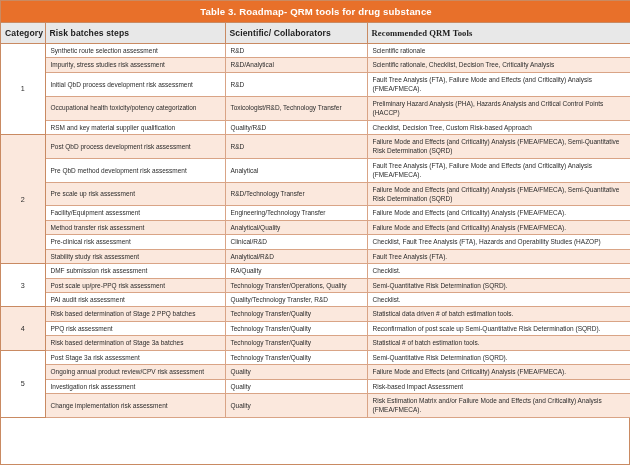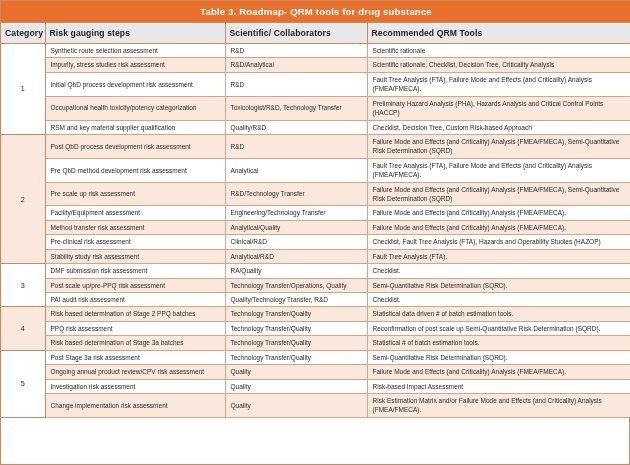--- a/index.html
+++ b/index.html
@@ -46,21 +46,21 @@
     font-weight: bold;
     text-align: left;
     padding: 3px 4px;
     border-right: 1px solid #c98a62;
     border-bottom: 1px solid #c98a62;
     border-top: 1px solid #c98a62;
     height: 14px;
     vertical-align: middle;
     letter-spacing: 0.1px;
   }
-  tr.head-row th:last-child { border-right: none; }
+  tr.head-row th:last-child { border-right: none; font-family: Liberation Serif, serif; }
 
   
   table.qrm td.cat {
     text-align: center;
     vertical-align: middle;
     font-size: 7.2px;
     border-right: 1px solid #c98a62;
     border-bottom: 1px solid #c98a62;
     border-top: 1px solid #c98a62;
     padding: 0;
@@ -97,21 +97,21 @@
       <col style="width:180px">
       <col style="width:142px">
       <col style="width:264px">
     </colgroup>
     <tbody id="table-body">
       <tr class="title-row">
         <td colspan="4">Table 3. Roadmap- QRM tools for drug substance</td>
       </tr>
       <tr class="head-row">
         <th>Category</th>
-        <th>Risk gauging steps</th>
+        <th>Risk batches steps</th>
         <th>Scientific/ Collaborators</th>
         <th>Recommended QRM Tools</th>
       </tr>
 
     <tr class="band-sep">
           <td class="cat bg-white" rowspan="5">
             <span class="cat-num">1</span>
           </td>
           <td class="step bg-white">Synthetic route selection assessment</td>
           <td class="fac bg-white">R&amp;D</td>

